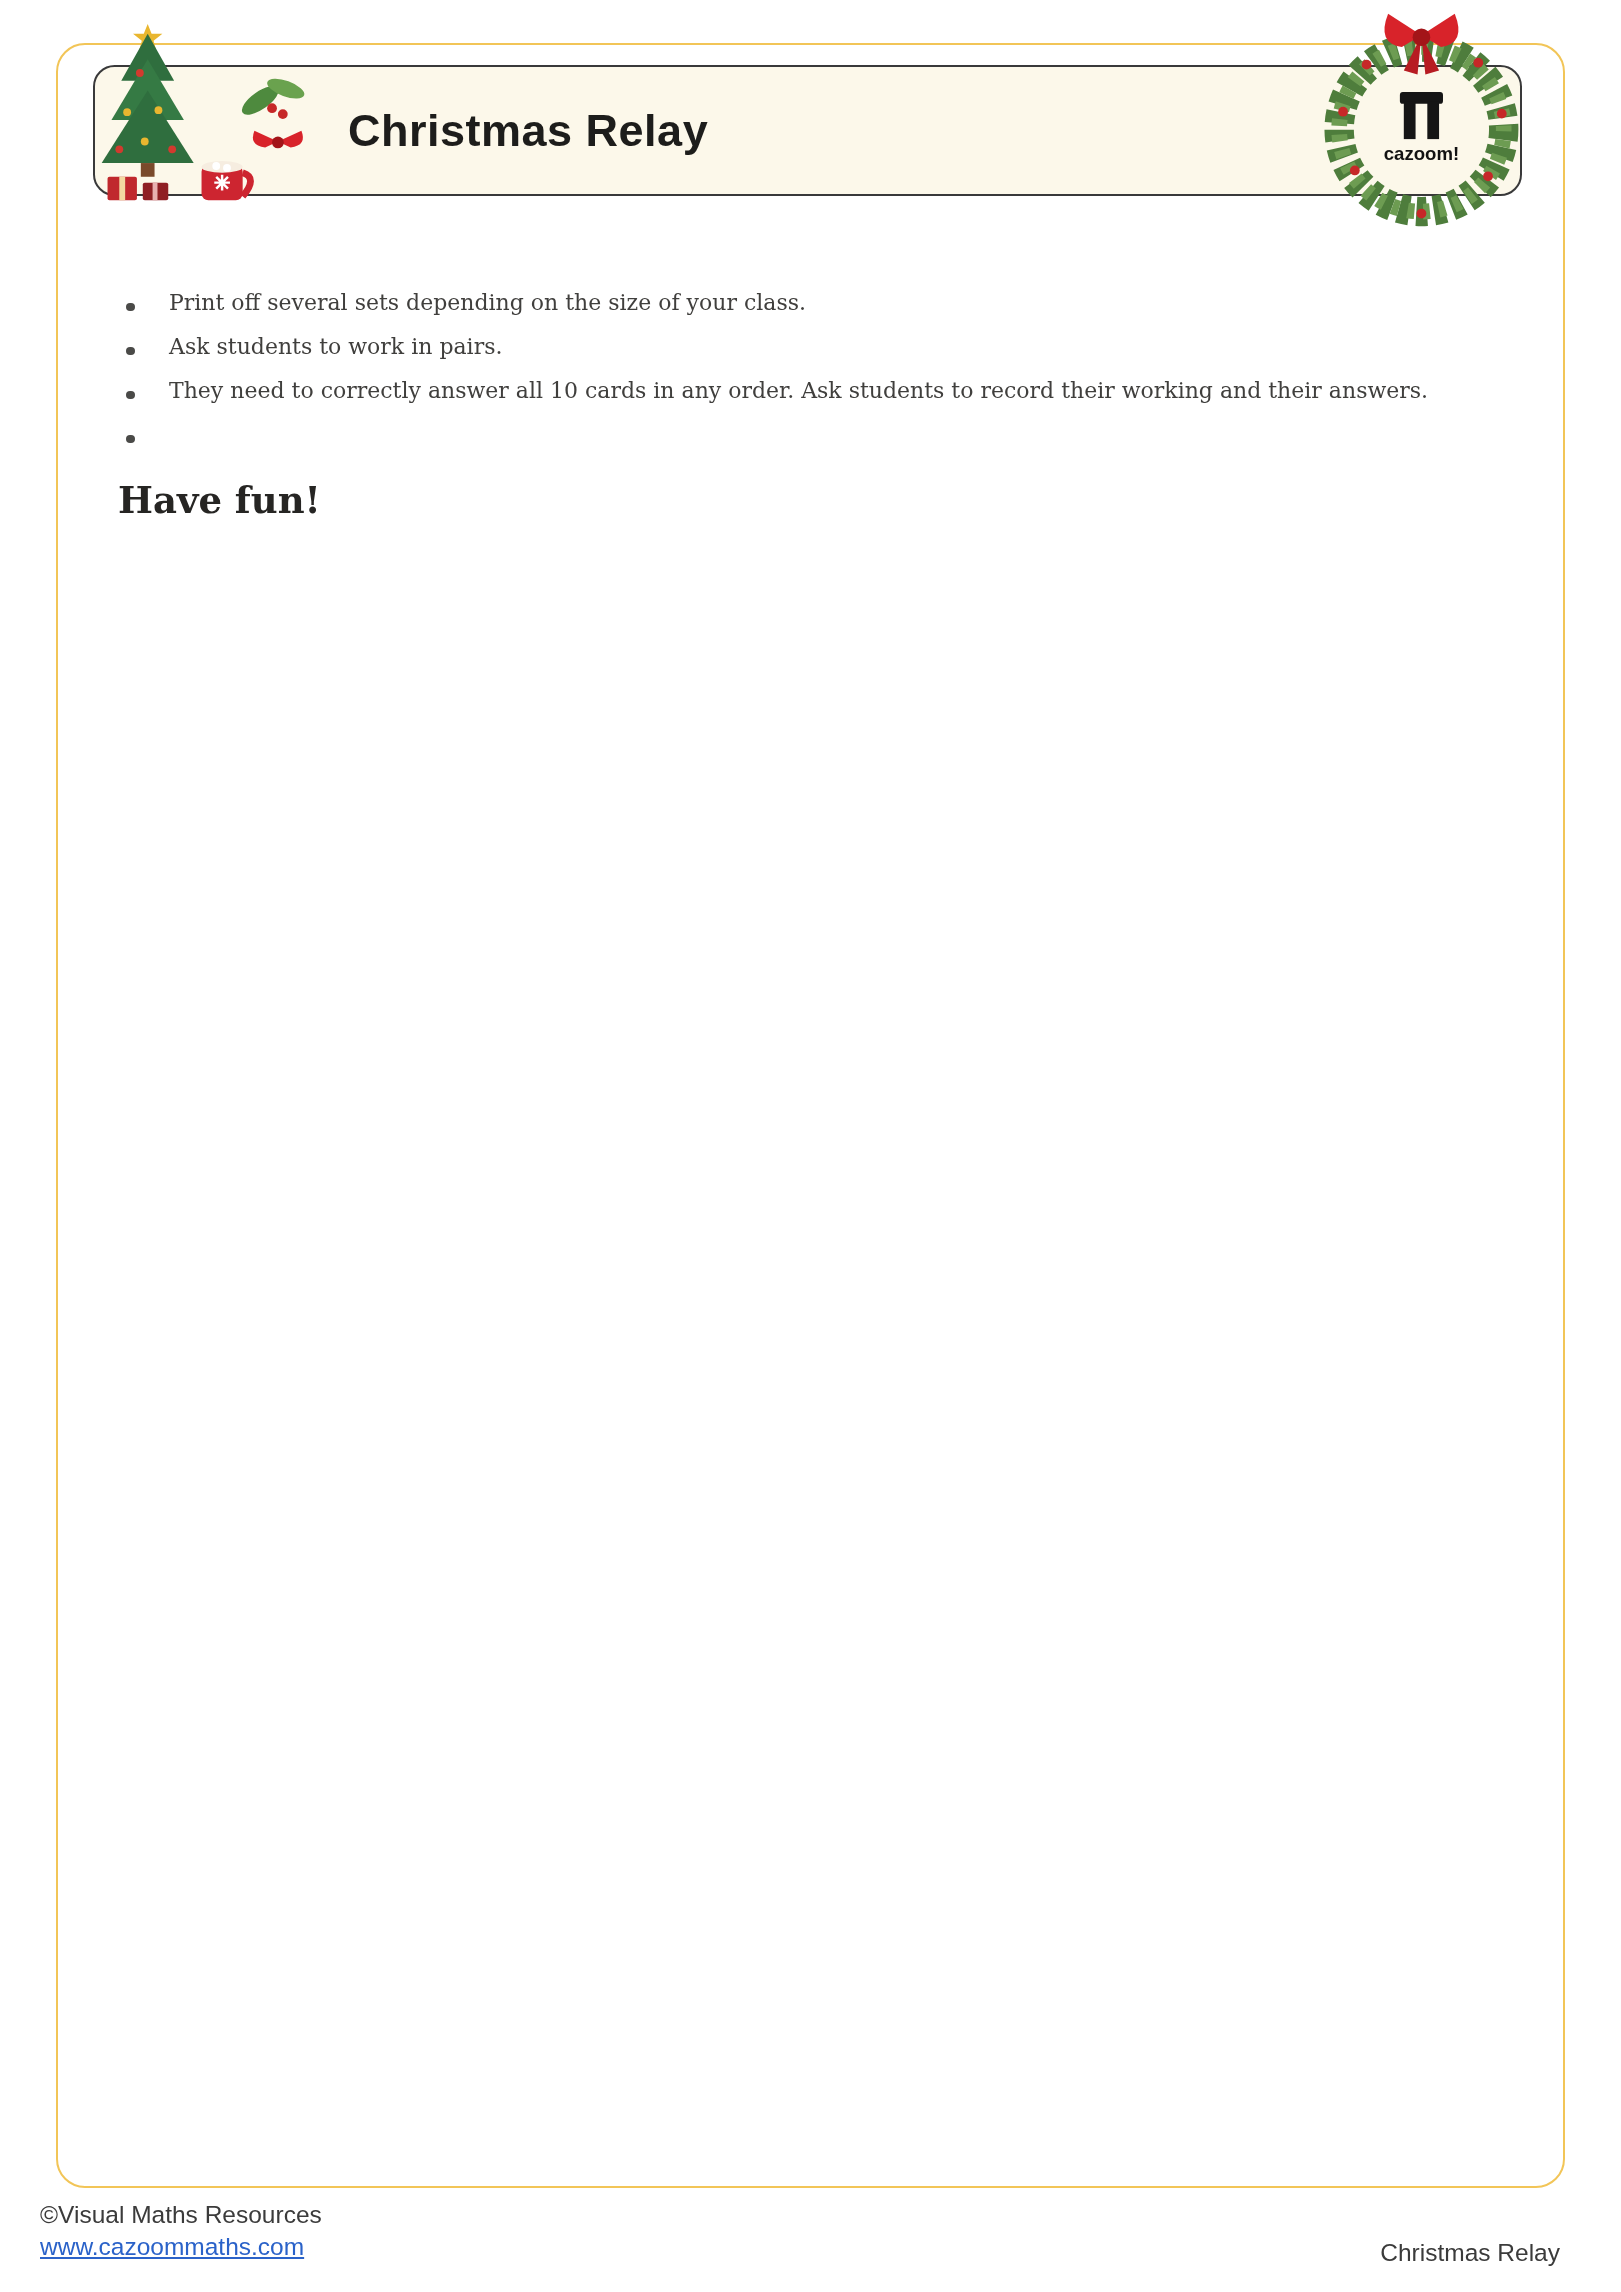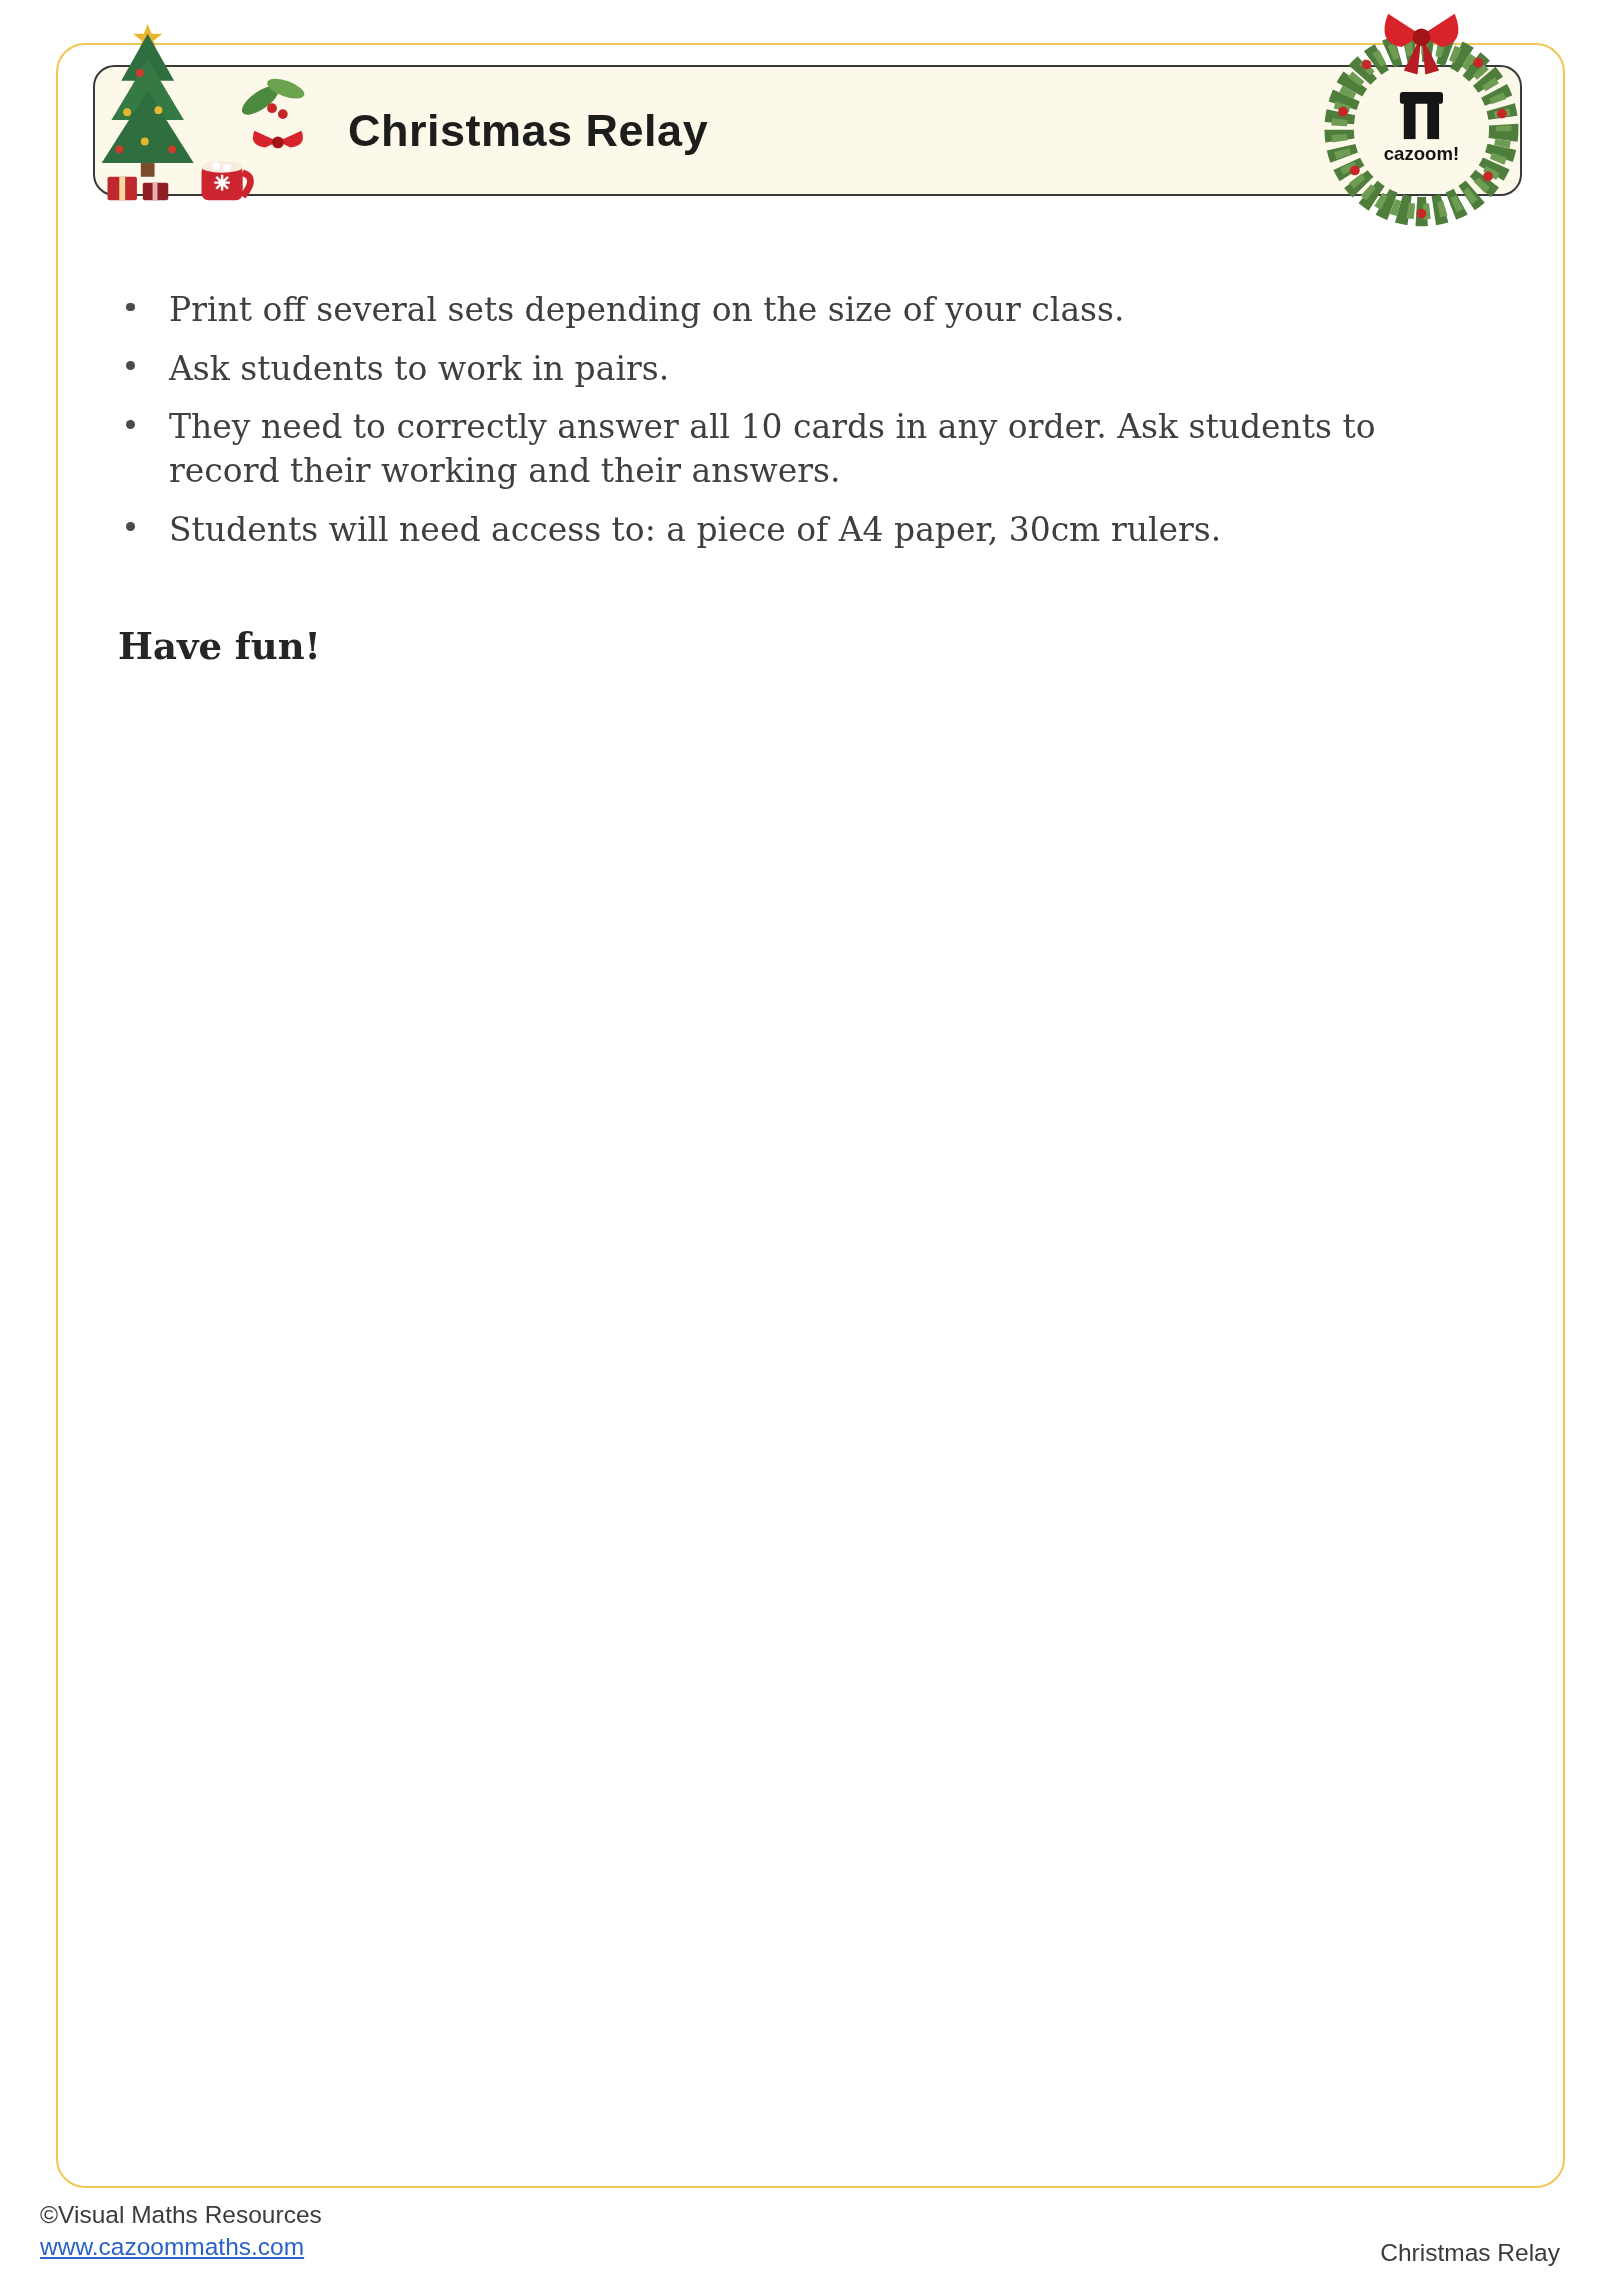--- a/index.html
+++ b/index.html
@@ -23,21 +23,21 @@
   .tree-wrap  { position:absolute; left:86px;  top:17.6px; z-index:3; width:235px; height:201px; }
   .wreath-wrap{ position:absolute; left:1296px; top:0px;  z-index:4; width:245px; height:240px; }
   .logo-text  { position:absolute; left:63px; top:143px; width:125px; text-align:center;
                 font-family:"Liberation Sans", sans-serif; font-weight:800;
                 font-size:18.6px; color:#121212; }
 
   
   .content { position:absolute; left:118px; top:251px; width:1333px; z-index:2; }
   .instructions-heading { font-size:29px; font-weight:bold; font-style:italic; color:#3b3a39; }
   ul.instructions-list { list-style:none; margin-top:37px; }
-  ul.instructions-list li { position:relative; padding-left:51px; font-size:33px;
+  ul.instructions-list li { position:relative; padding-left:51px; font-size:22px;
                             line-height:1.33; margin-bottom:14.7px; color:#403f3d; }
   .bullet-dot { position:absolute; left:7.8px; top:14.7px; width:8.8px; height:8.8px;
                 border-radius:50%; background:#4a4a48; }
   .have-fun { margin-top:73px; font-size:37px; font-weight:bold; color:#262523; }
 
   
   .footer-left { position:absolute; left:40px; top:2201px; z-index:2;
                  font-family:Liberation Sans, sans-serif; font-size:24.5px; color:#3b3b3b; }
   .footer-left a { color:#2a62c9; text-decoration:underline; display:inline-block; margin-top:3.9px; }
   .footer-right { position:absolute; right:61px; top:2239px; z-index:2;
@@ -131,21 +131,20 @@
       <li>
         <span class="bullet-dot"></span>
         <span>Ask students to work in pairs.</span>
       </li>
       <li>
         <span class="bullet-dot"></span>
         <span>They need to correctly answer all 10 cards in any order. Ask students to record their working and their answers.</span>
       </li>
       <li>
         <span class="bullet-dot"></span>
-        <span>Students will need access to: a piece of A4 paper, 30cm rulers.</span>
       </li>
     </ul>
     <h2 class="have-fun">Have fun!</h2>
   </div>
 
   <div class="footer-left">
     <div>©Visual Maths Resources</div>
     <a href="#">www.cazoommaths.com</a>
   </div>
   <div class="footer-right">Christmas Relay</div>

